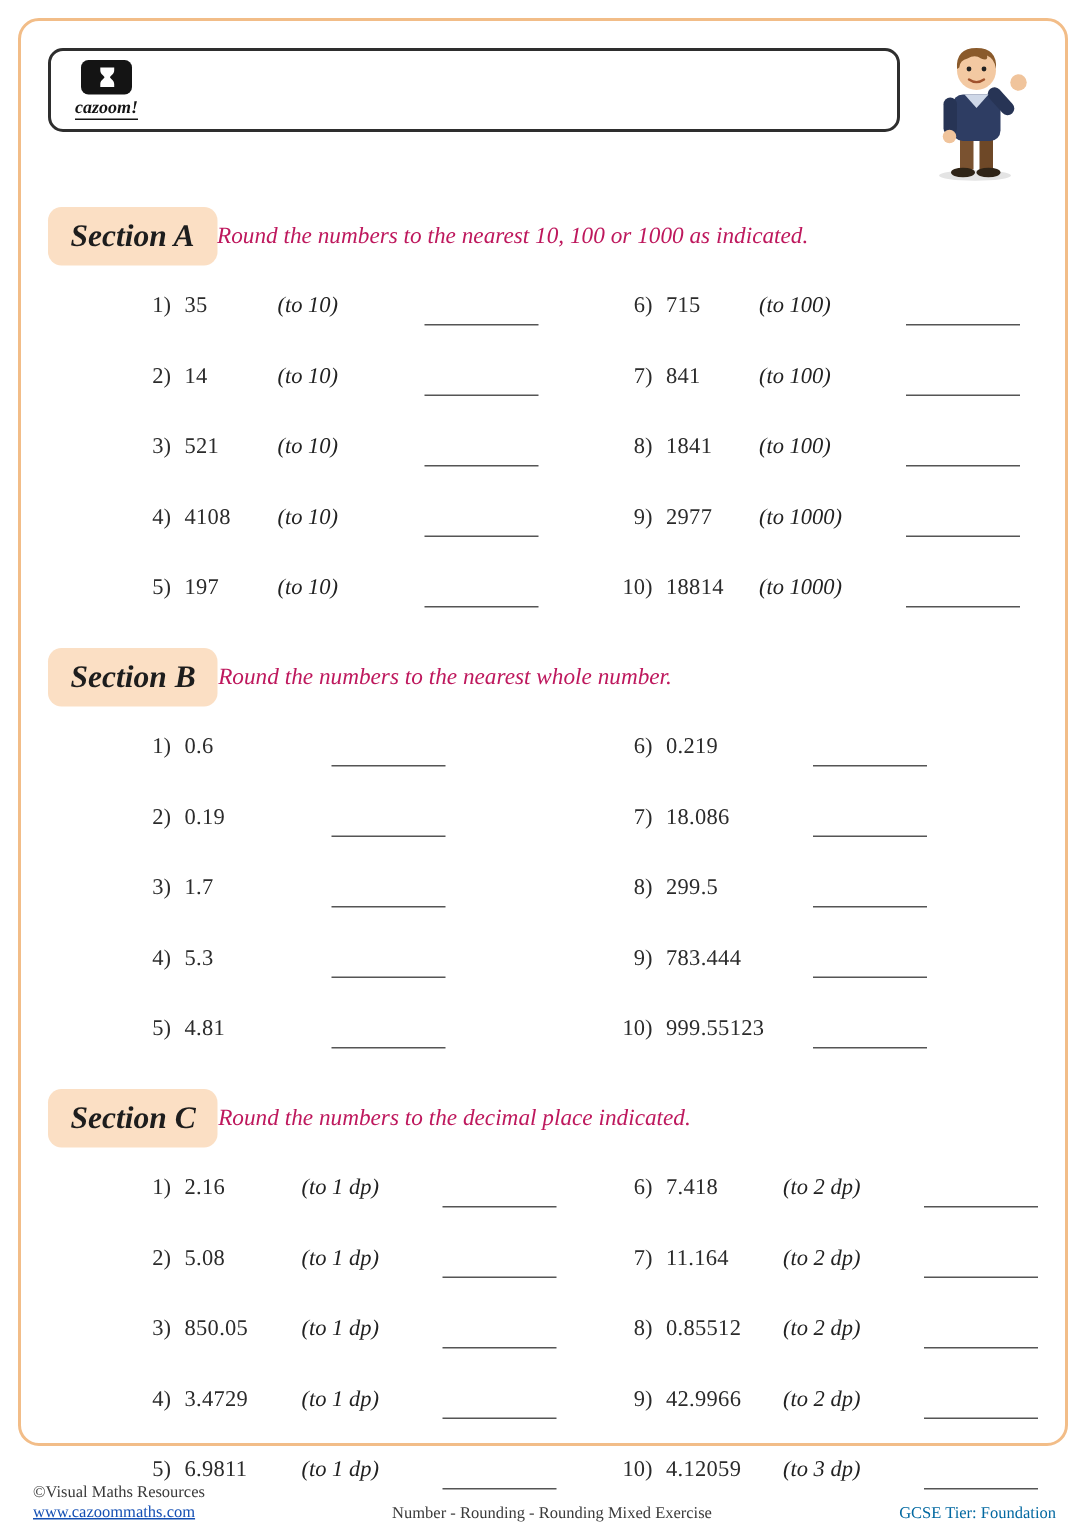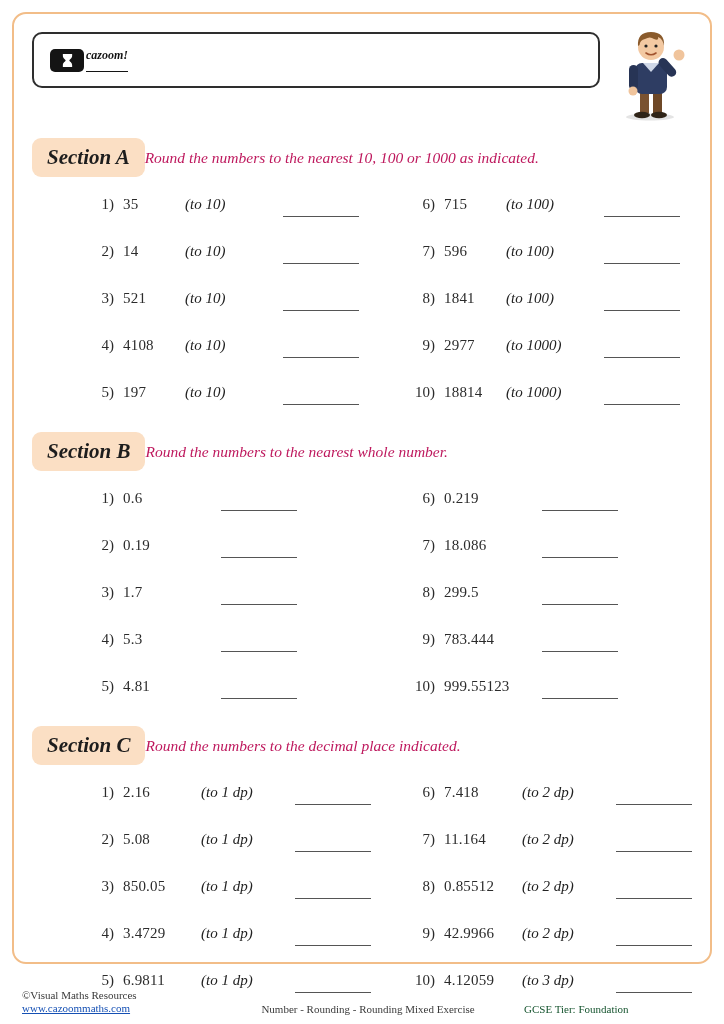--- a/index.html
+++ b/index.html
@@ -7,21 +7,21 @@
   html,body{background:#fff}
   body{width:724px;height:1024px;position:relative;overflow:hidden;
        font-family:"Liberation Serif",serif;color:#2b2b2b}
   .frame{position:absolute;left:12px;top:12px;width:700px;height:952px;
          border:2px solid #f2bd88;border-radius:14px;padding:18px 18px 0 18px;background:#fff}
   .header-row{display:flex;align-items:flex-start;gap:10px}
   .title-box{flex:1;height:56px;border:2px solid #2e2e2e;border-radius:10px;
              display:flex;align-items:center;justify-content:space-between;
              padding:0 16px;background:#fff}
   .title{font-family:"Liberation Sans",sans-serif;font-size:20px;font-weight:bold;color:#1c1c1c;letter-spacing:.2px}
-  .logo{display:flex;flex-direction:row;gap:2px}
+  .logo{display:flex;flex-direction:column;align-items:center;gap:2px}
   .logo-icon{width:34px;height:23px;background:#141414;border-radius:5px;
              display:flex;align-items:center;justify-content:center}
   .logo-text{font-size:12px;font-weight:bold;font-style:italic;color:#141414;
              border-bottom:1px solid #141414;line-height:1.15}
   .mascot{width:82px;display:flex;justify-content:center;margin-top:-4px}
   .section-head{display:flex;align-items:center;margin-top:16px}
   .badge{background:#fbdfc4;border-radius:9px;padding:7px 15px;font-size:21px;
          font-weight:bold;font-style:italic;color:#1d1d1d;white-space:nowrap}
   .instruction{font-style:italic;font-size:15.5px;margin-left:0;color:#be185d}
   .cols{display:flex;margin-top:4px}
@@ -35,21 +35,21 @@
   .sec-a .pval{width:62px}
   .sec-a .phint{width:98px}
   .sec-b .pval{width:98px}
   .sec-c .pval{width:78px}
   .sec-c .phint{width:94px}
   .footer{position:absolute;left:22px;right:20px;bottom:8px;display:flex;
           align-items:flex-end;font-family:Liberation Serif, serif;
           font-size:11px;color:#3a3a3a}
   .f-left{width:190px;line-height:1.25}
   .f-center{flex:1;text-align:center;padding-bottom:1px}
-  .f-right{width:180px;text-align:left;color:#14532d;padding-bottom:1px}
+  .f-right{width:180px;text-align:right;color:#0369a1;padding-bottom:1px}
   a.site{color:#1550b4;text-decoration:underline;cursor:pointer}
 </style>
 </head>
 <body>
 
 <div class="frame">
 
   <div class="header-row">
     <div class="title-box">
       <div class="logo">
@@ -125,21 +125,21 @@
       </div>
       <div class="col right">
         <div class="prob">
             <span class="pnum">6)</span>
             <span class="pval">715</span>
             <span class="phint">(to 100)</span>
             <span class="pline"></span>
           </div>
         <div class="prob">
             <span class="pnum">7)</span>
-            <span class="pval">596</span>
+            <span class="pval">841</span>
             <span class="phint">(to 100)</span>
             <span class="pline"></span>
           </div>
         <div class="prob">
             <span class="pnum">8)</span>
             <span class="pval">1841</span>
             <span class="phint">(to 100)</span>
             <span class="pline"></span>
           </div>
         <div class="prob">

